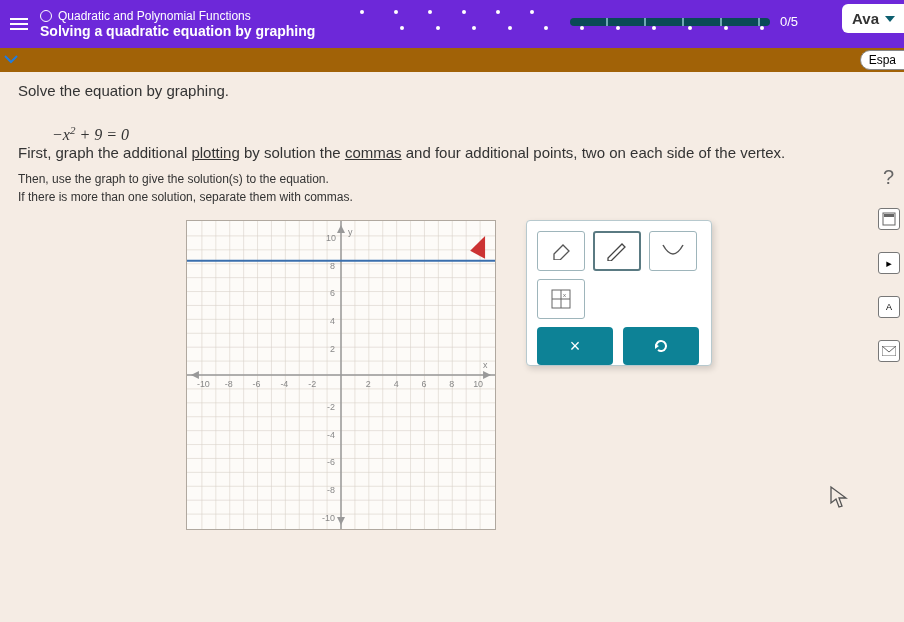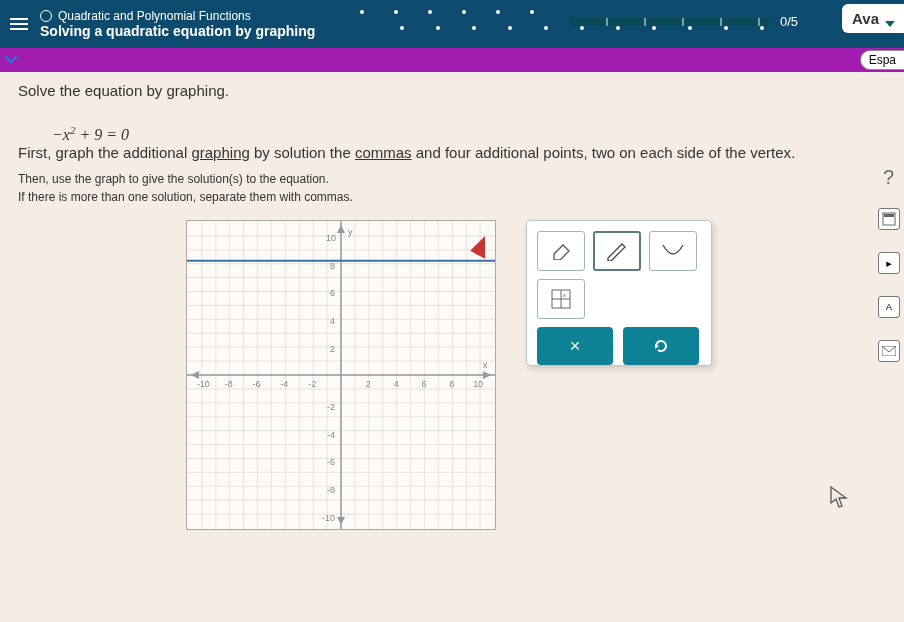--- a/index.html
+++ b/index.html
@@ -1,38 +1,38 @@
 <!DOCTYPE html>
 <html><head>
 <meta charset="utf-8">
 <style>
 * { margin: 0; padding: 0; box-sizing: border-box; }
 body { font-family: -apple-system, BlinkMacSystemFont, "Segoe UI", Arial, sans-serif; background: #f5ece4; width: 904px; height: 622px; overflow: hidden; position: relative; }
 
-.header { background: #0c4a6e; color: #fff; height: 48px; display: flex; align-items: center; padding: 12px 10px; position: relative; }
+.header { background: #6d28d9; color: #fff; height: 48px; display: flex; align-items: center; padding: 12px 10px; position: relative; }
 .menu-icon { display: flex; flex-direction: column; gap: 3px; margin-right: 12px; cursor: pointer; }
 .menu-icon span { width: 18px; height: 2px; background: #fff; display: block; }
 .header-titles { display: flex; flex-direction: column; }
 .header-cat { font-size: 12px; color: #fff; display: flex; align-items: center; gap: 6px; }
 .circle-o { width: 12px; height: 12px; border: 1.5px solid #fff; border-radius: 50%; display: inline-block; }
 .header-sub { font-size: 14px; font-weight: 700; color: #fff; }
 
 .progress-wrap { position: absolute; left: 570px; top: 14px; display: flex; align-items: center; gap: 10px; }
 .progress-bar { width: 200px; height: 8px; background: #0a4a57; border-radius: 4px; position: relative; overflow: hidden; }
 .progress-bar::before { content: ""; position: absolute; inset: 0; background: repeating-linear-gradient(90deg, transparent, transparent 36px, #6fa8b3 36px, #6fa8b3 38px); }
 .progress-text { font-size: 13px; color: #fff; }
 
-.avatar-btn { position: absolute; right: -1px; top: 4px; background: #fff; border-radius: 6px 0 0 6px; padding: 6px 10px; font-weight: 700; font-size: 15px; display: flex; align-items: flex-end; gap: 6px; color: #333; }
+.avatar-btn { position: absolute; right: -1px; top: 4px; background: #fff; border-radius: 6px 0 0 6px; padding: 6px 10px; font-weight: 700; font-size: 15px; display: flex; align-items: center; gap: 6px; color: #333; }
 .avatar-chevron { width: 0; height: 0; border-left: 5px solid transparent; border-right: 5px solid transparent; border-top: 6px solid #0d5f6f; }
 
 .dots { position: absolute; top: 10px; left: 360px; display: flex; gap: 30px; }
 .dots i, .dots2 i { width: 4px; height: 4px; background: #fff; border-radius: 50%; display: block; }
 .dots2 { position: absolute; top: 26px; left: 400px; display: flex; gap: 32px; }
 
-.subbar { background: #a21caf; height: 24px; display: flex; justify-content: flex-end; align-items: center; padding-right: 0; position: relative; padding-left: 16px; }
+.subbar { background: #a16207; height: 24px; display: flex; justify-content: flex-end; align-items: center; padding-right: 0; position: relative; padding-left: 16px; }
 .chevron-down-blue { position: absolute; left: 2px; top: 2px; color: #1f7de0; font-size: 16px; }
 .espa-btn { background: #fff; border: 1px solid #888; border-radius: 12px 0 0 12px; padding: 2px 8px; font-size: 12px; position: absolute; right: -1px; top: 2px; }
 
 .content { padding: 10px 18px 0 18px; color: #333; }
 .prompt-line { font-size: 15px; margin-bottom: 25px; }
 .equation { font-family: "Times New Roman", serif; font-size: 16px; margin: 0 0 0 34px; font-style: italic; }
 .equation sup { font-size: 11px; }
 .instr1 { font-size: 15px; margin-bottom: 10px; }
 .instr1 a { text-decoration: underline; color: #333; }
 .instr2 { font-size: 12px; line-height: 1.45; }
@@ -108,21 +108,21 @@
         <path d="M3 6 L9 12 L15 6" stroke="#1f7de0" stroke-width="2" fill="none"></path>
       </svg>
   </div>
   <div class="espa-btn">Espa</div>
 </div>
 
 <div class="content">
   <div class="prompt-line">Solve the equation by graphing.</div>
   <div class="equation">−<i>x</i><sup>2</sup> + 9 = 0</div>
   <div class="instr1">
-    <span>First, graph the additional </span><a>graphing</a><span> by solution the </span><a>commas</a><span> and four additional points, two on each side of the vertex.</span>
+    <span>First, graph the additional </span><a>plotting</a><span> by solution the </span><a>commas</a><span> and four additional points, two on each side of the vertex.</span>
   </div>
   <div class="instr2">
     <div>Then, use the graph to give the solution(s) to the equation.</div>
     <div>If there is more than one solution, separate them with commas.</div>
   </div>
 
   <div class="workspace">
     <div class="graph-box">
       <svg class="graph-svg" viewBox="0 0 310 310">
         <g stroke="#d8d2c9" stroke-width="0.6">

